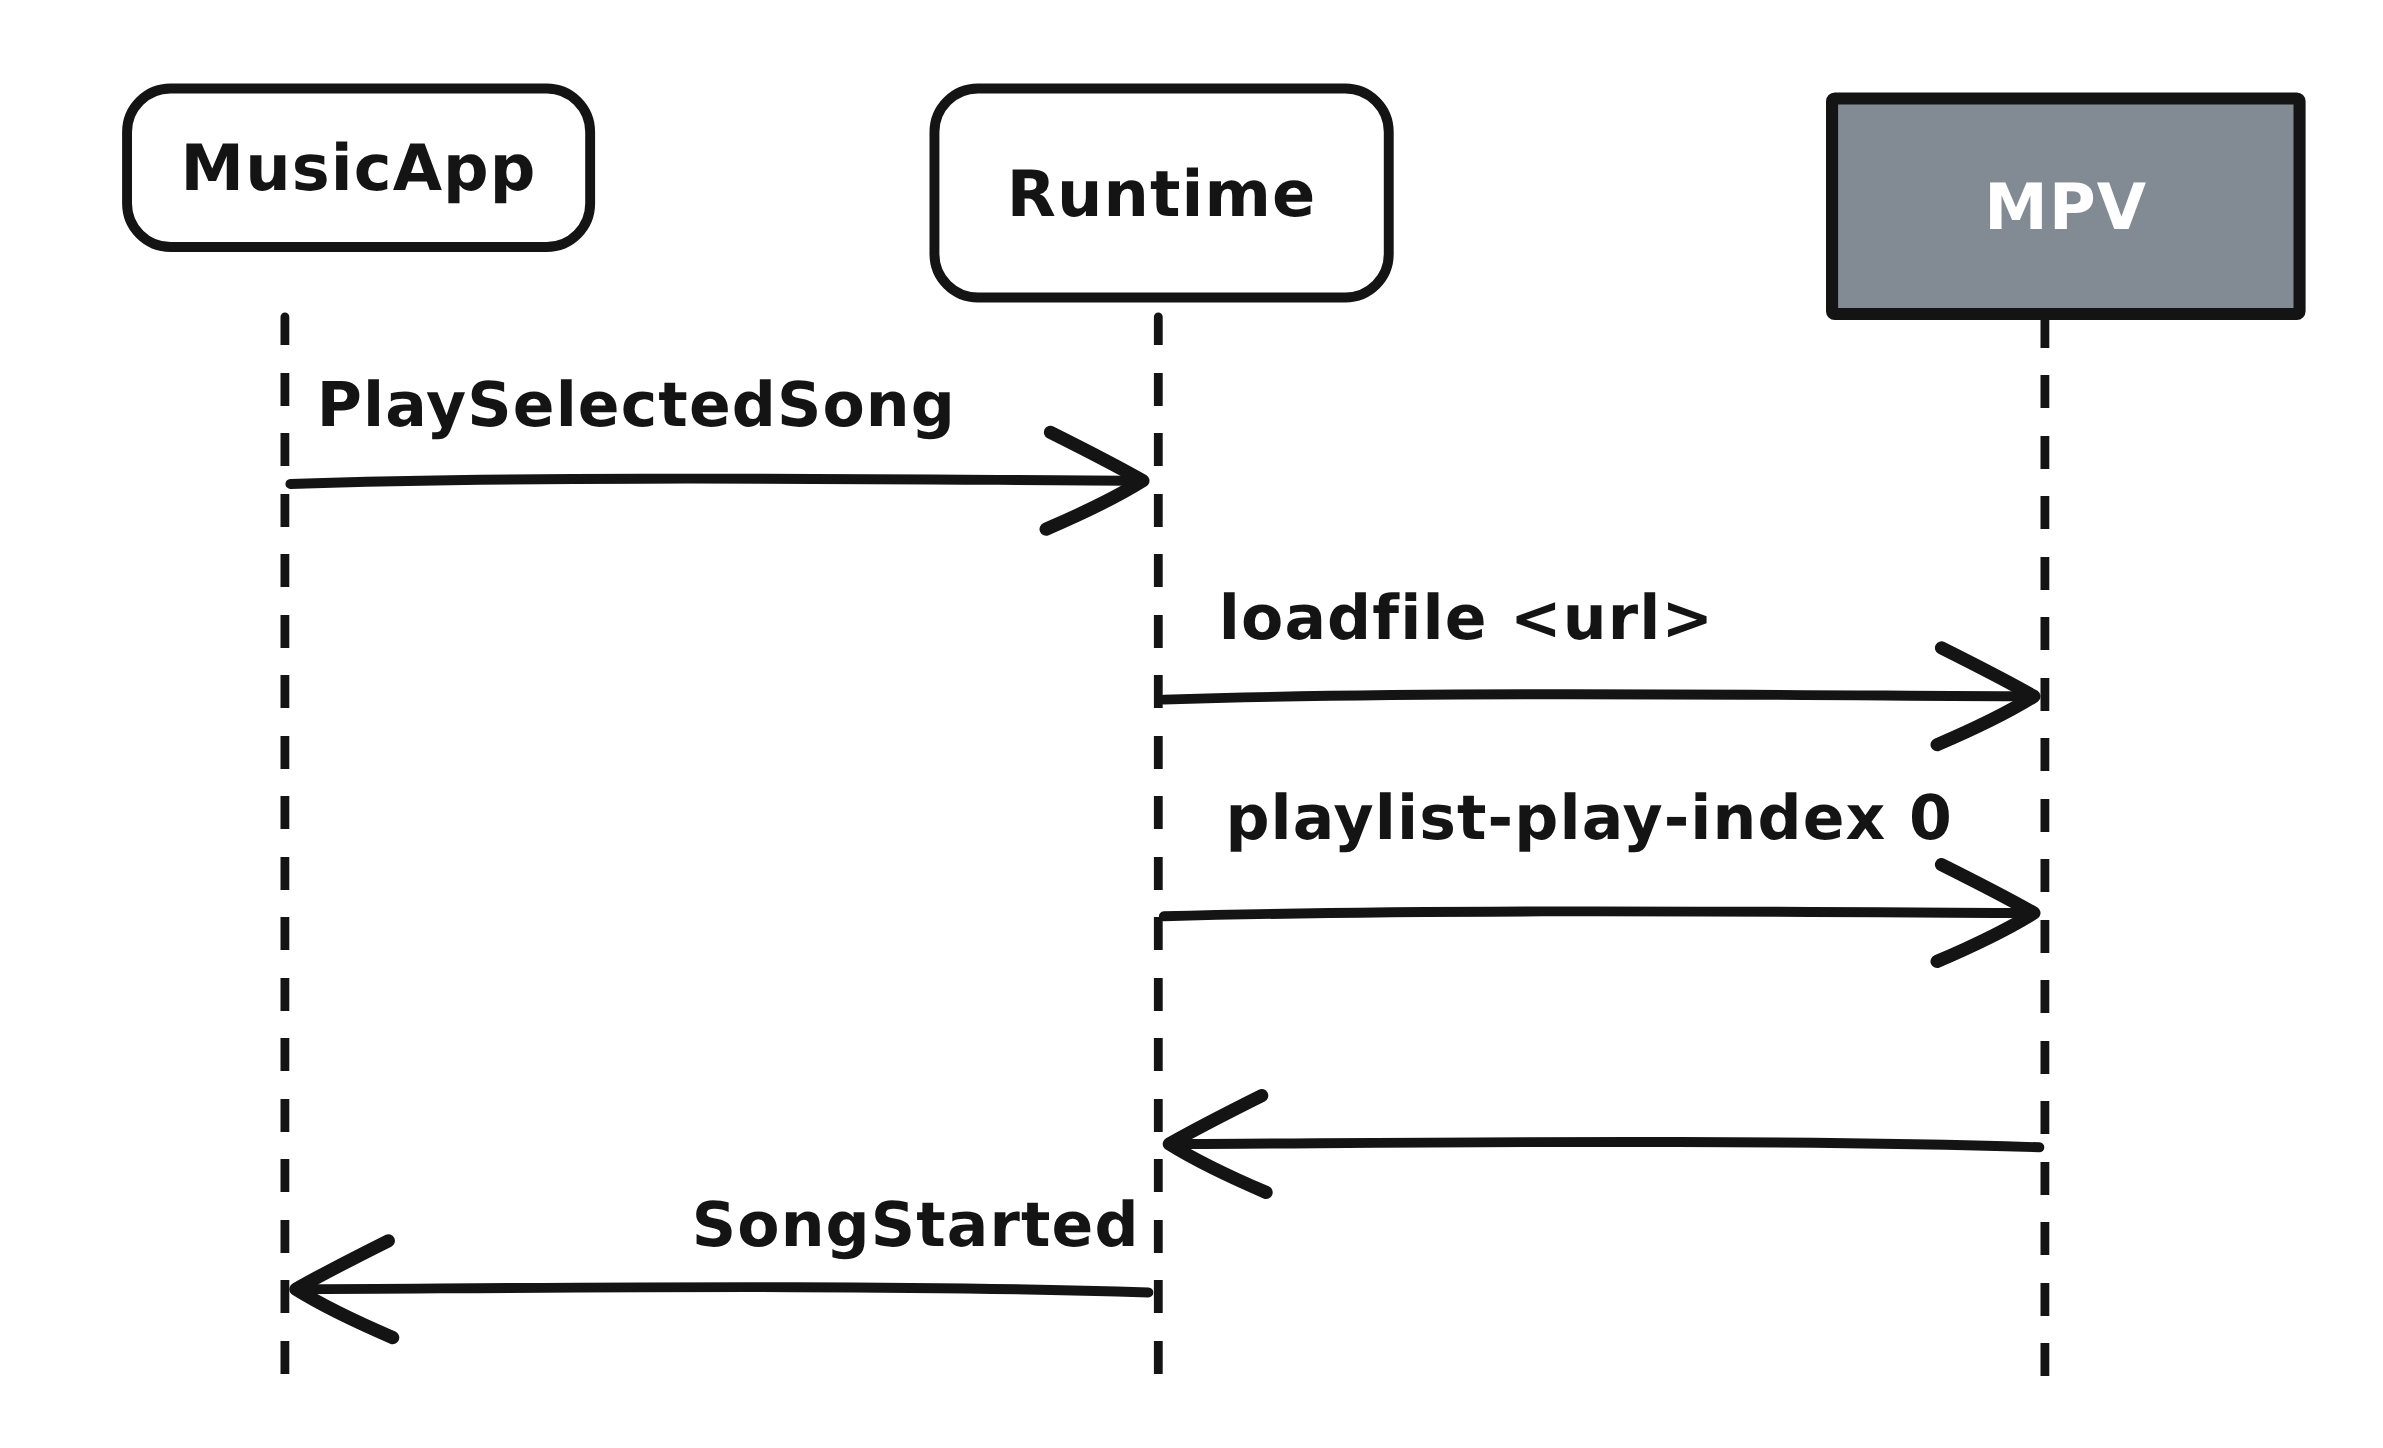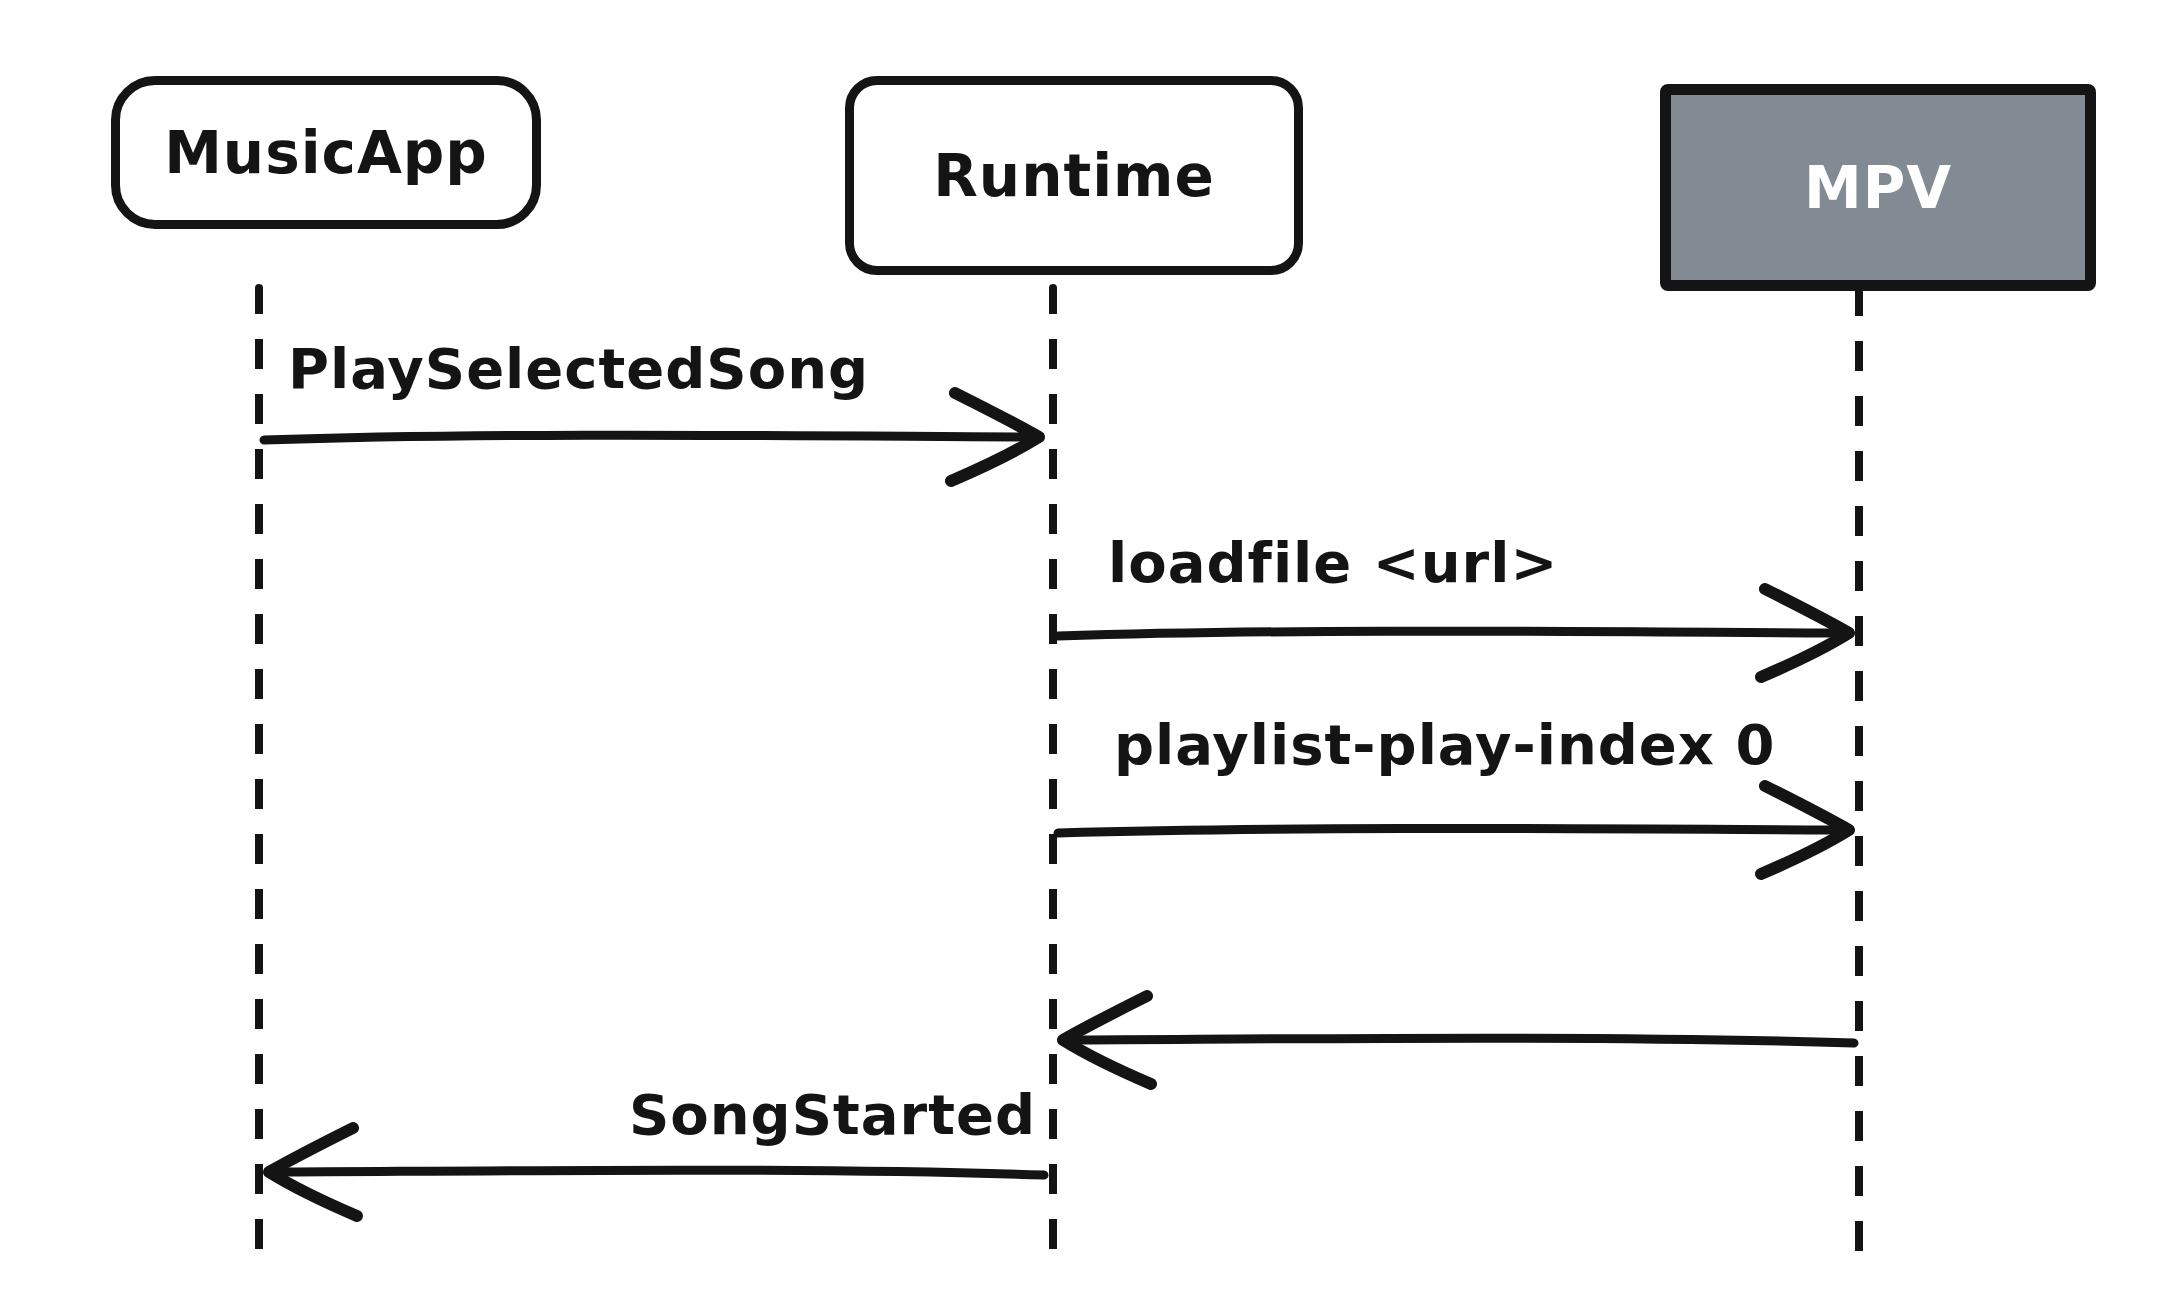--- a/index.html
+++ b/index.html
@@ -22,21 +22,21 @@
     align-items: center;
     justify-content: center;
     font-size: 58px;
     font-weight: bold;
     letter-spacing: 1px;
     background: #ffffff;
   }
   .actor.rounded { border-radius: 44px; }
   .actor.sharp   { border-radius: 8px; border-width: 11px; margin-top: 14px; }
   #actor-musicapp { left: 75px;   top: 76px; width: 430px; height: 153px; margin-left: 36px; }
-  #actor-runtime  { left: 845px;  top: 76px; width: 458px; height: 199px; border-radius: 32px; }
+  #actor-runtime  { left: 845px;  top: 76px; width: 422px; height: 199px; }
   #actor-mpv      { left: 1660px; top: 70px; width: 436px; height: 207px; }
 
   
   .lifeline {
     position: absolute;
     width: 8px;
     border-radius: 4px;
     background: repeating-linear-gradient(to bottom, #141414 0 30px, transparent 30px 55px);
   }
   #lifeline-musicapp { left: 255px;  top: 284px; height: 974px; }

